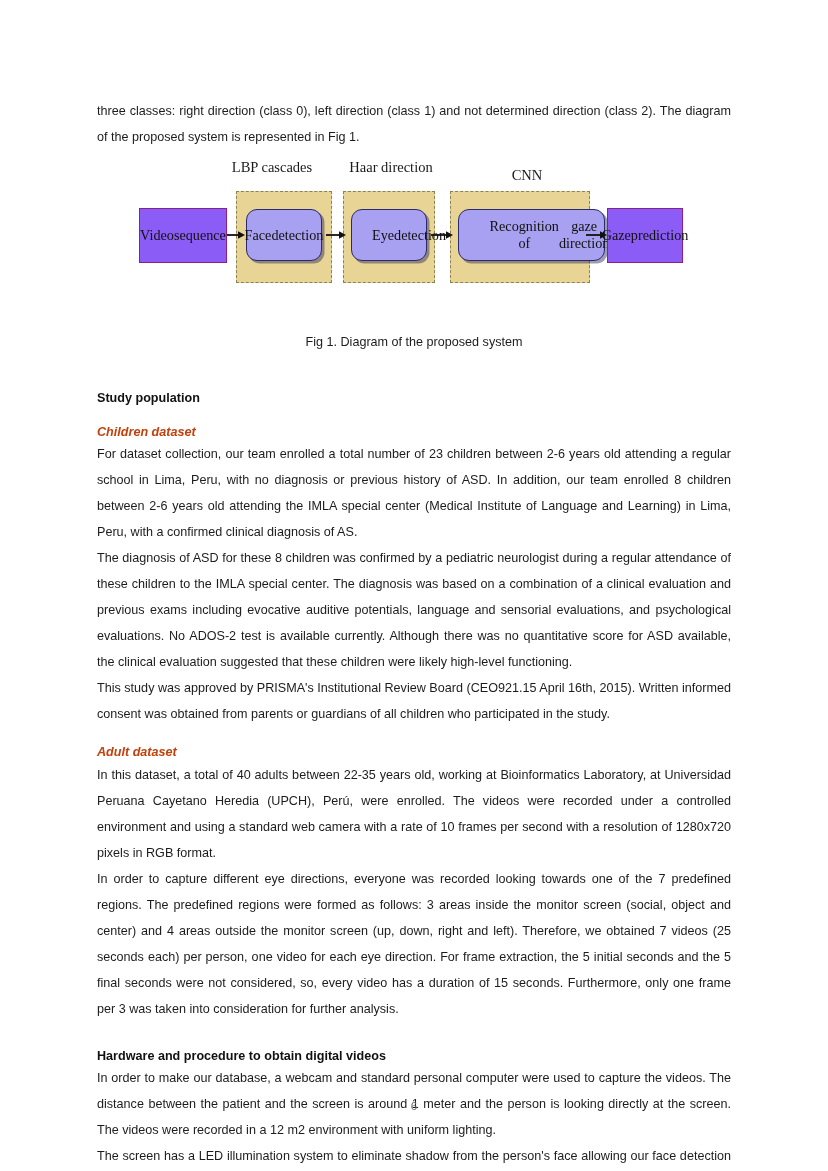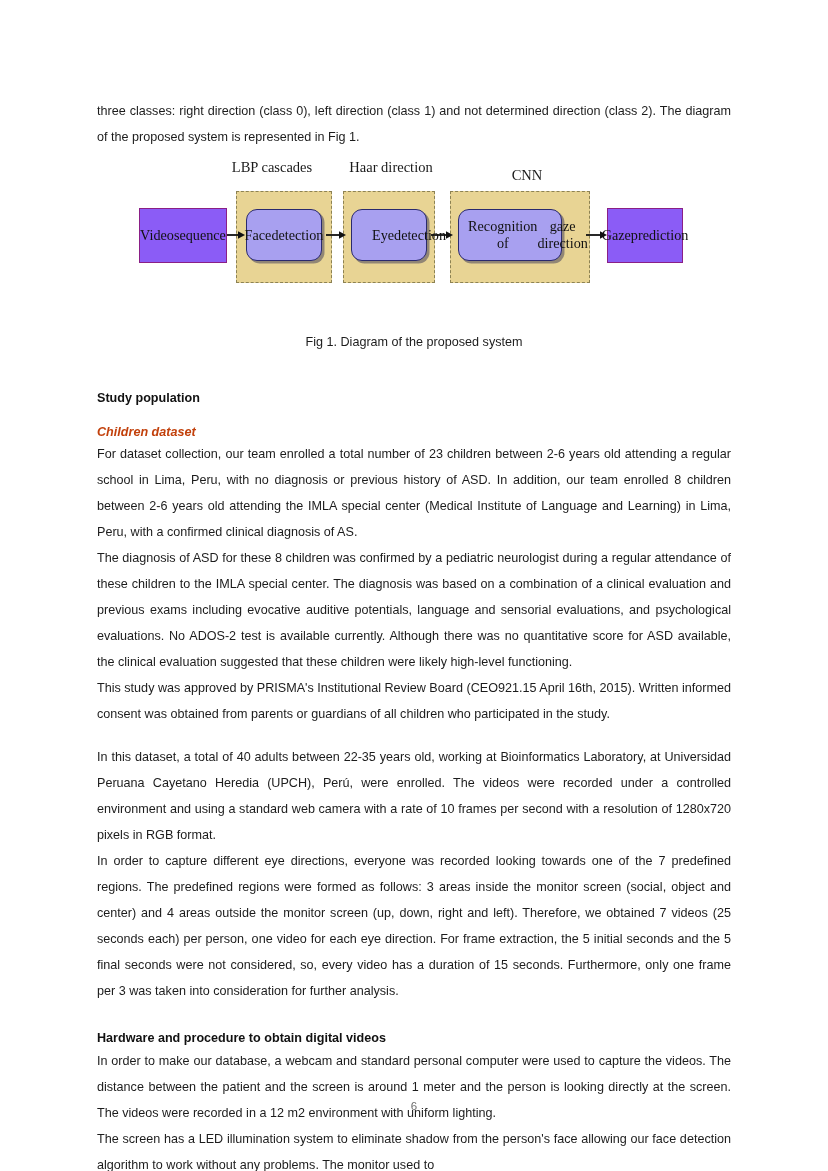--- a/index.html
+++ b/index.html
@@ -205,21 +205,21 @@
         <div class="purple-box" style="left:254px; top:50px; width:76px; height:52px;padding-left:40px;">
           <span>Eye</span>
           <span>detection</span>
         </div>
 
         <svg class="arrow" style="left:334px; top:71px; width:22px;" viewBox="0 0 22 10">
           <line x1="0" y1="5" x2="17" y2="5" stroke="#111" stroke-width="1.8"></line>
           <polygon points="15,1.2 22,5 15,8.8" fill="#111"></polygon>
         </svg>
 
-        <div class="purple-box" style="left:361px; top:50px; width:104px; height:52px;padding-left:36px;">
+        <div class="purple-box" style="left:361px; top:50px; width:147px; height:52px;padding-left:36px;">
           <span>Recognition of</span>
           <span>gaze direction</span>
         </div>
 
         <svg class="arrow" style="left:489px; top:71px; width:21px;" viewBox="0 0 21 10">
           <line x1="0" y1="5" x2="16" y2="5" stroke="#111" stroke-width="1.8"></line>
           <polygon points="14,1.2 21,5 14,8.8" fill="#111"></polygon>
         </svg>
 
         <div class="pink-box" style="left:510px; top:49px; width:76px; height:55px;">
@@ -242,20 +242,21 @@
       <div>
         <div class="heading-bold-italic">Children dataset</div>
         <p class="body-par">For dataset collection, our team enrolled a total number of 23 children between 2-6 years old attending a regular school in Lima, Peru, with no diagnosis or previous history of ASD. In addition, our team enrolled 8 children between 2-6 years old attending the IMLA special center (Medical Institute of Language and Learning) in Lima, Peru, with a confirmed clinical diagnosis of AS.</p>
         <p class="body-par">The diagnosis of ASD for these 8 children was confirmed by a pediatric neurologist during a regular attendance of these children to the IMLA special center. The diagnosis was based on a combination of a clinical evaluation and previous exams including evocative auditive potentials, language and sensorial evaluations, and psychological evaluations. No ADOS-2 test is available currently. Although there was no quantitative score for ASD available, the clinical evaluation suggested that these children were likely high-level functioning.</p>
         <p class="body-par">This study was approved by PRISMA's Institutional Review Board (CEO921.15 April 16th, 2015). Written informed consent was obtained from parents or guardians of all children who participated in the study.</p>
       </div>
 
       <div class="spacer-md"></div>
 
       <div>
+        <div class="heading-bold-italic">Adult dataset</div>
         <p class="body-par">In this dataset, a total of 40 adults between 22-35 years old, working at Bioinformatics Laboratory, at Universidad Peruana Cayetano Heredia (UPCH), Perú, were enrolled. The videos were recorded under a controlled environment and using a standard web camera with a rate of 10 frames per second with a resolution of 1280x720 pixels in RGB format.</p>
         <p class="body-par">In order to capture different eye directions, everyone was recorded looking towards one of the 7 predefined regions. The predefined regions were formed as follows: 3 areas inside the monitor screen (social, object and center) and 4 areas outside the monitor screen (up, down, right and left). Therefore, we obtained 7 videos (25 seconds each) per person, one video for each eye direction. For frame extraction, the 5 initial seconds and the 5 final seconds were not considered, so, every video has a duration of 15 seconds. Furthermore, only one frame per 3 was taken into consideration for further analysis.</p>
       </div>
     </div>
 
     <div class="spacer-lg"></div>
 
     <div>
       <div class="heading-bold">Hardware and procedure to obtain digital videos</div>
       <p class="body-par">In order to make our database, a webcam and standard personal computer were used to capture the videos. The distance between the patient and the screen is around 1 meter and the person is looking directly at the screen. The videos were recorded in a 12 m2 environment with uniform lighting.</p>

